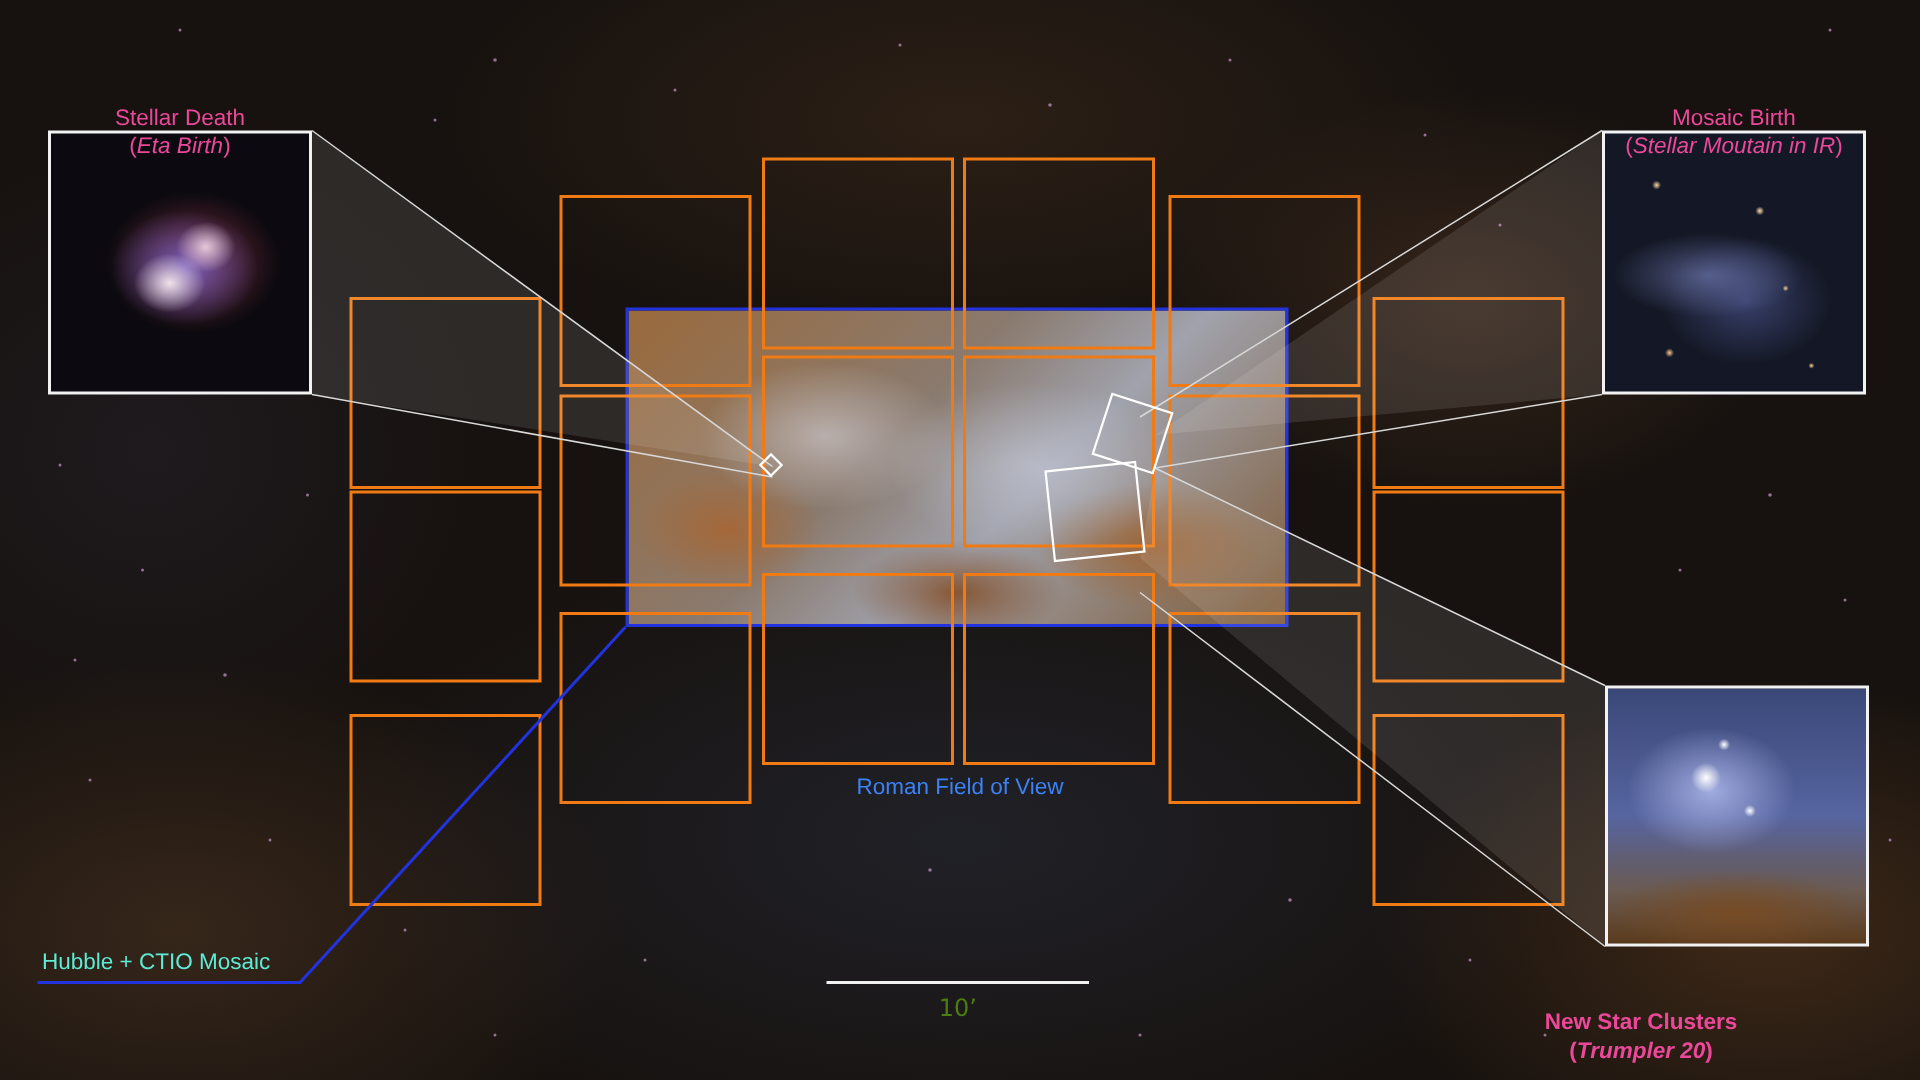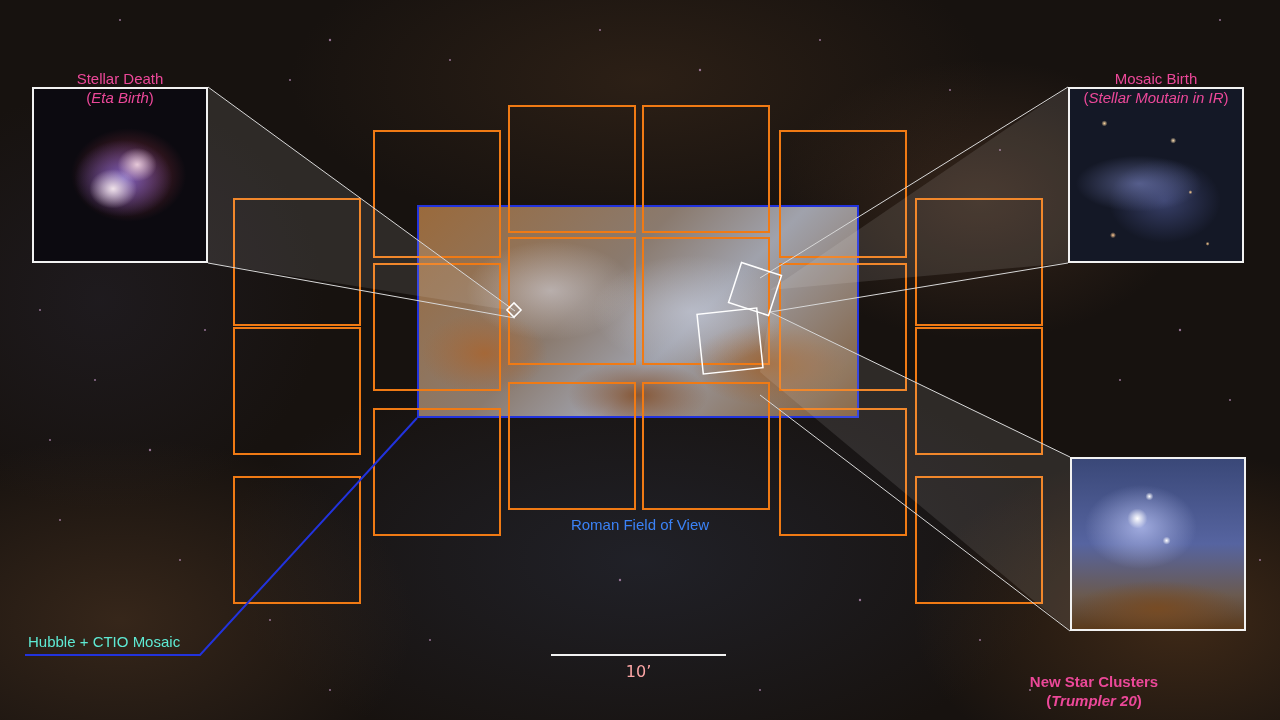--- a/index.html
+++ b/index.html
@@ -70,21 +70,21 @@
   .label {
     position: absolute; color: #ec4899; font-size: 15px; text-align: center; line-height: 19px; margin-top: 32px;
   }
   .label i { font-style: italic; }
   .label-death { left: 30px; top: 37px; width: 180px; }
   .label-birth { left: 1066px; top: 37px; width: 180px; }
   .label-clusters { left: 1004px; top: 640px; width: 180px; font-weight: bold; }
   .label-mosaic { position: absolute; left: 28px; top: 633px; color: #5eead4; font-size: 15px; }
   .label-roman { position: absolute; left: 520px; top: 516px; width: 240px; text-align: center; color: #3b82f6; font-size: 15px; }
   .scale-bar { position: absolute; left: 551px; top: 654px; width: 175px; height: 2px; background: #f2f2f2; }
-  .scale-label { position: absolute; left: 551px; top: 662px; width: 175px; text-align: center; color: #fca5a5; font-size: 16px; font-family: "DejaVu Sans", sans-serif; }
+  .scale-label { position: absolute; left: 551px; top: 662px; width: 175px; text-align: center; color: #4d7c0f; font-size: 16px; font-family: "DejaVu Sans", sans-serif; }
 </style>
 </head>
 <body>
 
 <svg class="stars" width="1280" height="720">
   <g fill="#c89ac8" opacity="0.7">
     <circle cx="40" cy="310" r="1"></circle>
       <circle cx="95" cy="380" r="1"></circle>
       <circle cx="150" cy="450" r="1.2"></circle>
     <circle cx="205" cy="330" r="1"></circle>

